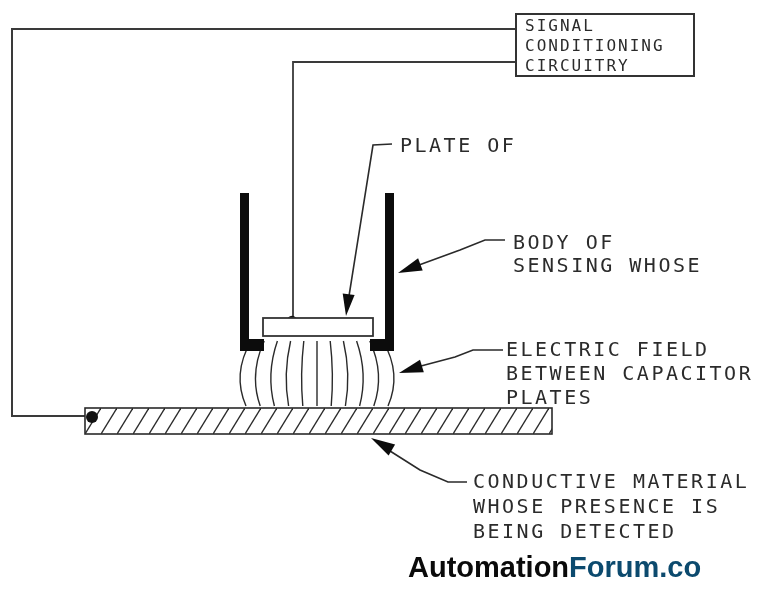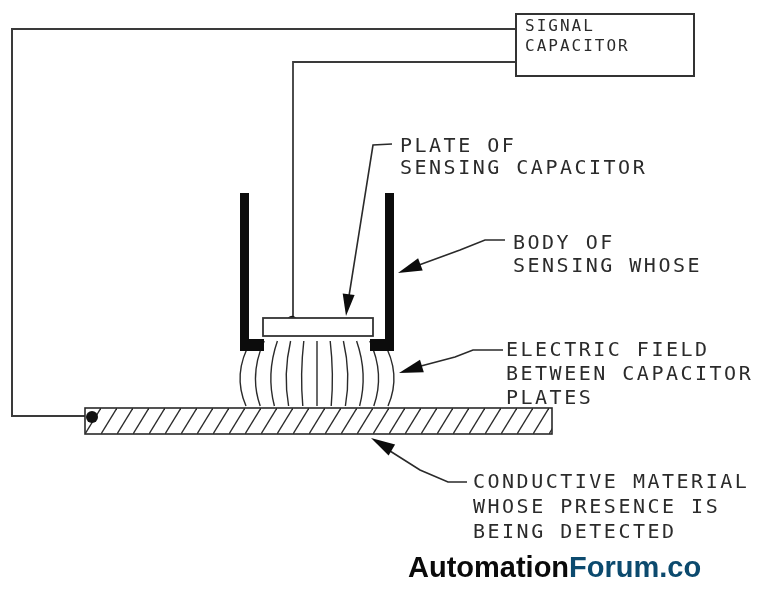--- a/index.html
+++ b/index.html
@@ -102,26 +102,26 @@
 
     <polyline points="503,350 473,350 455,357 421,366" fill="none" stroke="#2a2a2a" stroke-width="1.6"></polyline>
     <polygon points="399,373 420,359.8 423.8,372.2" fill="#0c0c0c"></polygon>
 
     <polyline points="467,482 448,482 420,470 390,451" fill="none" stroke="#2a2a2a" stroke-width="1.6"></polyline>
     <polygon points="371,438 395.1,444.4 388.6,455.6" fill="#0c0c0c"></polygon>
   </svg>
 
   <div id="signal-box">
     <div>SIGNAL</div>
-    <div>CAPACITOR</div>
+    <div>CONDITIONING</div>
+    <div>CIRCUITRY</div>
   </div>
 
   <div class="label" id="plate-label" style="left:400px;top:134px;">
     <div>PLATE OF</div>
-    <div>SENSING CAPACITOR</div>
   </div>
 
   <div class="label" id="body-label" style="left:513px;top:231px;">
     <div>BODY OF</div>
     <div>SENSING WHOSE</div>
   </div>
 
   <div class="label" id="field-label" style="left:506px;top:337px;">
     <div>ELECTRIC FIELD</div>
     <div>BETWEEN CAPACITOR</div>

